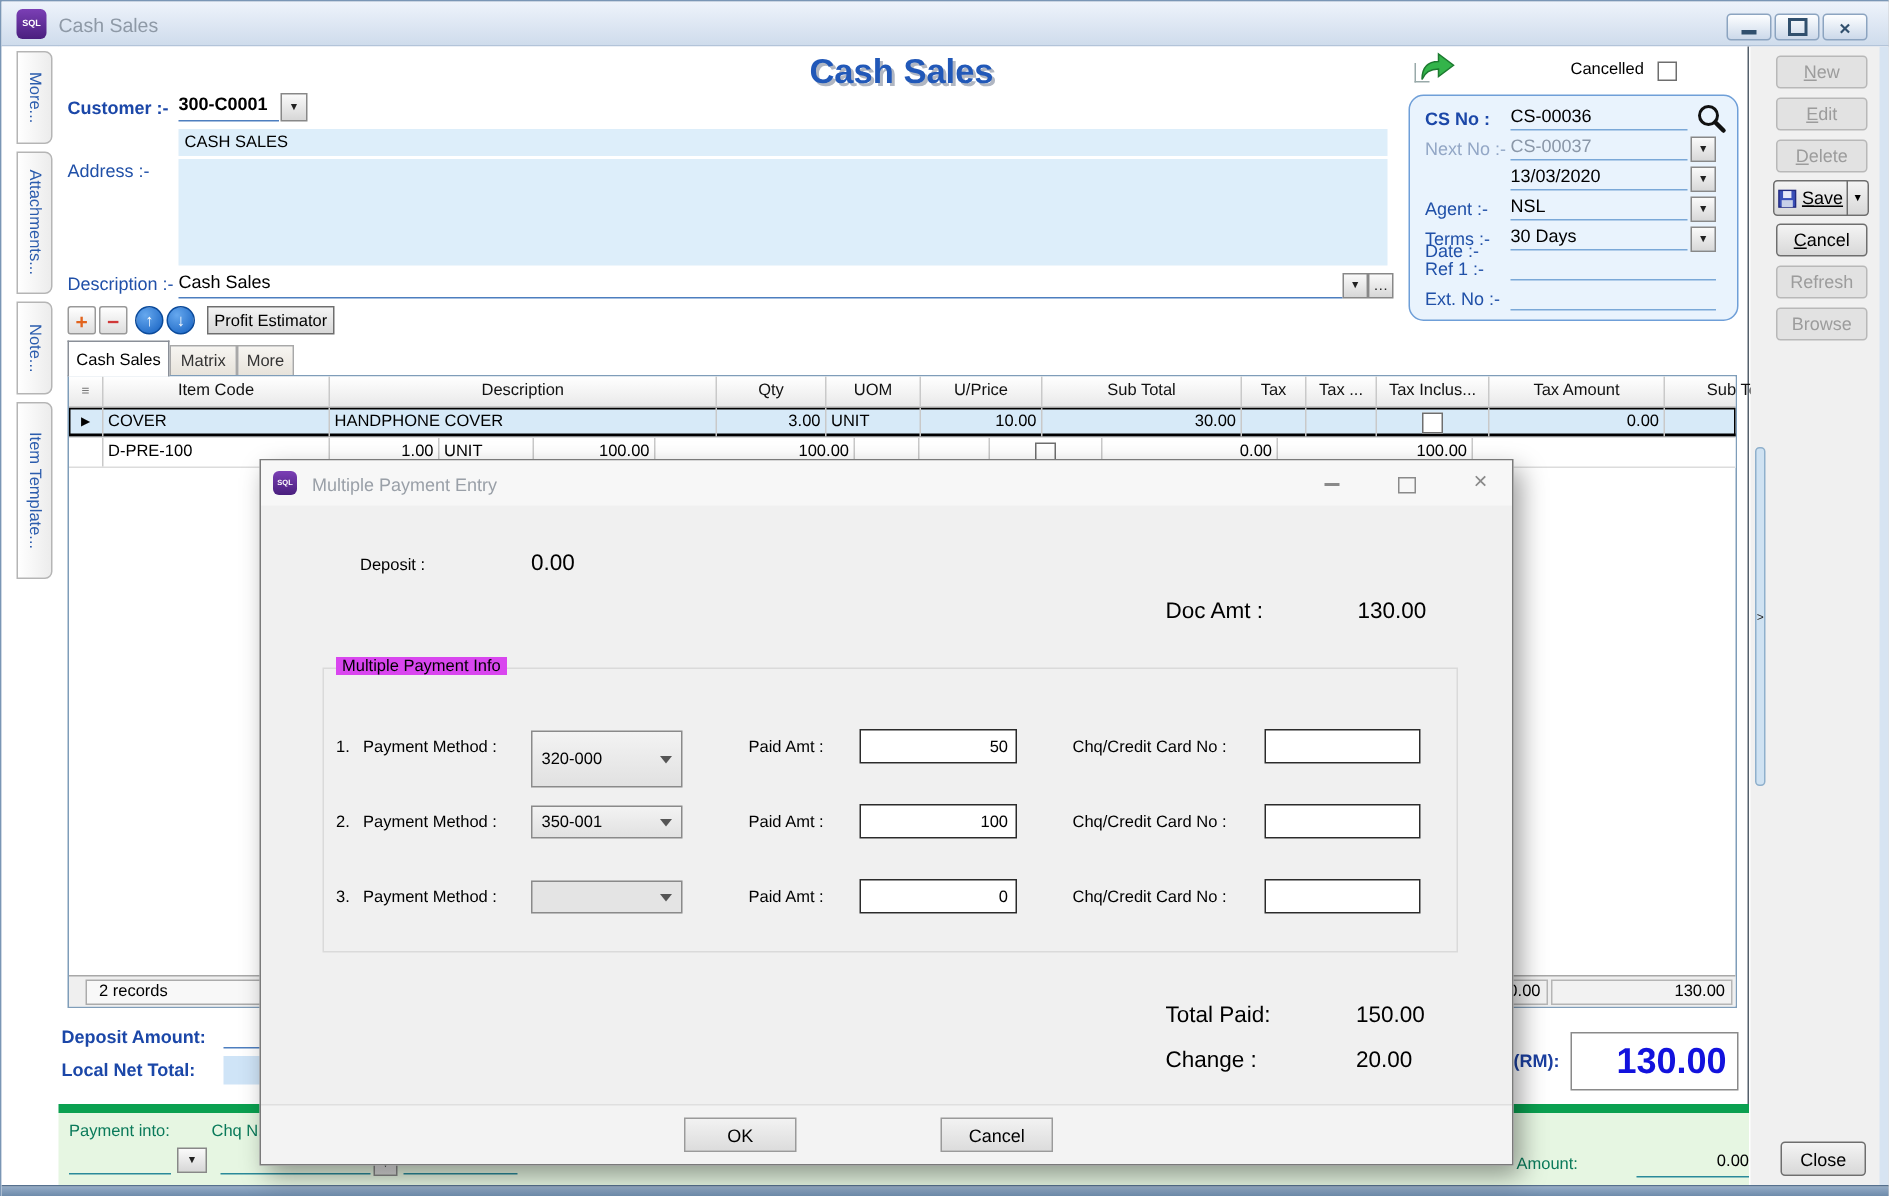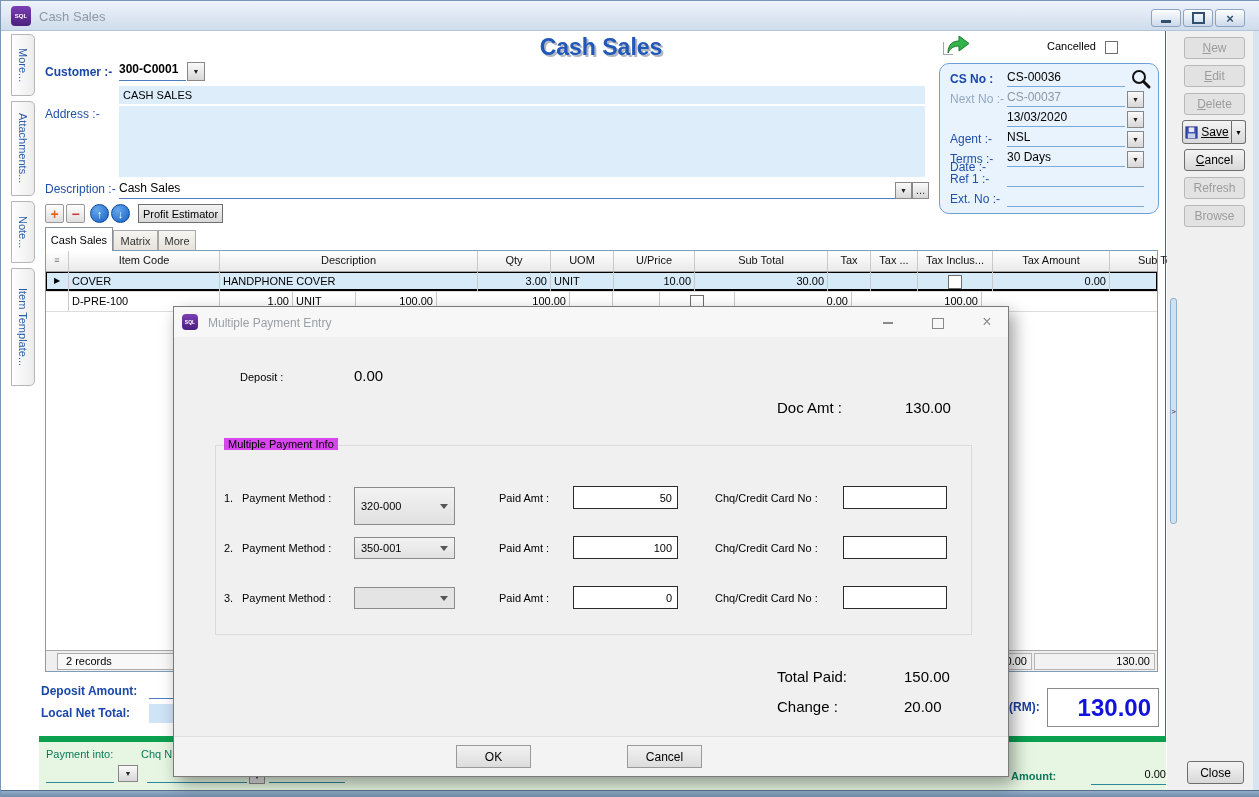--- a/index.html
+++ b/index.html
@@ -249,21 +249,21 @@
   <span class="abs greenlbl" style="left:140px;top:747px;">Chq N...</span>
   <div class="abs ddbtn" style="left:117px;top:764px;width:20px;height:17px;">
       <span>▼</span>
     </div>
   <div class="abs tealline" style="left:45px;top:766px;width:68px;height:16px;"></div>
   <div class="abs tealline" style="left:146px;top:766px;width:100px;height:16px;"></div>
   <div class="abs ddbtn" style="left:248px;top:767px;width:16px;height:16px;">
       <span>▼</span>
     </div>
   <div class="abs tealline" style="left:268px;top:766px;width:76px;height:16px;"></div>
-  <span class="abs greenlbl" style="left:1010px;top:769px;font-weight:bold;">Amount:</span>
+  <span class="abs greenlbl" style="left:1010px;top:769px;font-weight:normal;">Amount:</span>
   <div class="abs tealline num" style="left:1090px;top:767px;width:75px;height:17px;font-size:11px;">0.00</div>
 
   <div class="abs" style="left:1166px;top:30px;width:93px;height:759px;background:#f0f0f0;"></div>
   <div class="abs" style="left:1252px;top:30px;width:7px;height:759px;background:#d7e4f2;"></div>
   <div class="abs" style="left:1169px;top:297px;width:7px;height:226px;background:#cfe2f2;border:1px solid #8fb0cc;border-radius:3px;display:flex;align-items:center;justify-content:center;font-size:8px;color:#222;">
       <span>&gt;</span>
     </div>
 
   <div class="abs btn disabled" style="left:1183px;top:36px;width:61px;height:22px;">
       <span><u>N</u>ew</span>

